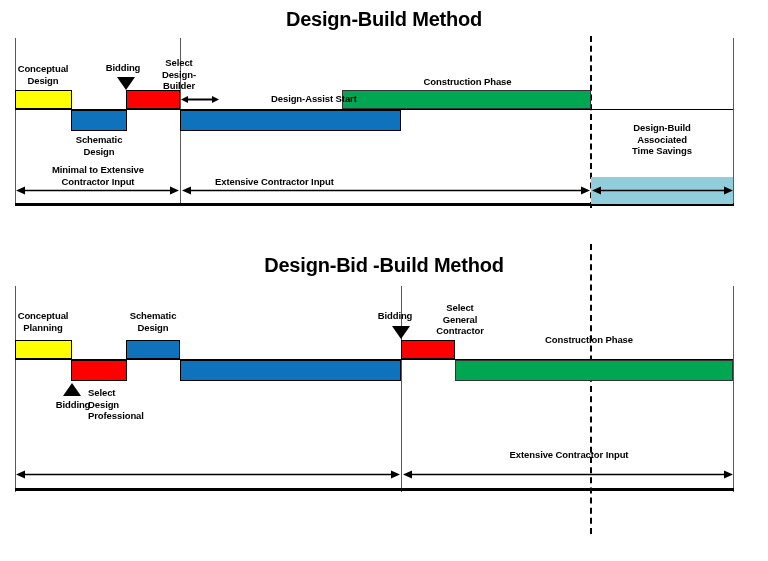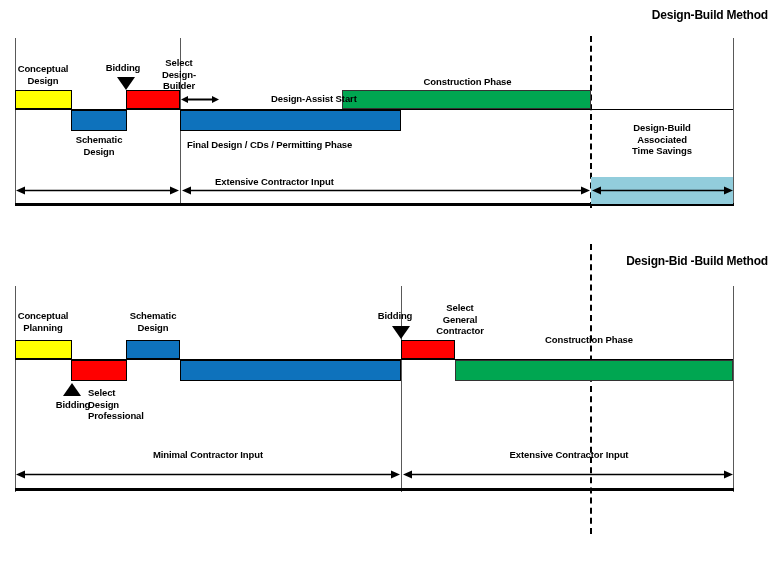--- a/index.html
+++ b/index.html
@@ -19,22 +19,22 @@
     position: absolute;
     left: 0;
     width: 768px;
   }
   #chart-top { top: 0; height: 232px; }
   #chart-bottom { top: 244px; height: 317px; }
 
   .chart-title {
     position: absolute;
     width: 768px;
-    text-align: right;
-    font-size: 12px;
+    text-align: center;
+    font-size: 20px;
     font-weight: bold;
     letter-spacing: -0.2px;
     white-space: nowrap;
   }
 
   
   .vline {
     position: absolute;
     width: 1px;
     background: #595959;
@@ -142,27 +142,28 @@
     </svg>
   </div>
   <div class="lbl left" style="left:223px; top:93px; width:140px;margin-left:48px;">Design-Assist Start</div>
 
   <div class="bar blue" style="left:71px; top:110px; width:56px; height:21px;"></div>
   <div class="bar blue" style="left:180px; top:110px; width:221px; height:21px;"></div>
 
   <div class="lbl center" style="left:63px; top:134px; width:72px;">Schematic
 Design</div>
 
-  <div class="lbl left" style="left:187px; top:139px; width:230px;">Final Design / CDs / Permitting Phase</div>
 
   <div class="lbl center" style="left:600px; top:122px; width:124px;">Design-Build
 Associated
 Time Savings</div>
   <div class="bar ltblue" style="left:591px; top:177px; width:142px; height:27px;"></div>
 
+  <div class="lbl center" style="left:22px; top:164px; width:152px;">Minimal  to Extensive
+Contractor  Input</div>
   <div class="lbl left" style="left:215px; top:176px; width:220px;">Extensive Contractor  Input</div>
 
   <div class="arrow" style="left:16px; top:185px; width:163px; height:11px;">
     <svg width="163" height="11" viewBox="0 0 163 11">
       <line x1="5" y1="5.5" x2="158" y2="5.5" stroke="#000" stroke-width="1.6"></line>
       <polygon points="0,5.5 9,1.5 9,9.5" fill="#000"></polygon>
       <polygon points="163,5.5 154,1.5 154,9.5" fill="#000"></polygon>
     </svg>
   </div>
   <div class="arrow" style="left:182px; top:185px; width:408px; height:11px;">
@@ -219,21 +220,20 @@
 
   <div class="tri-up" style="left:63px; top:139px;"></div>
 
   <div class="lbl center" style="left:45px; top:155px; width:56px;">Bidding</div>
 
   <div class="lbl left" style="left:88px; top:143px; width:90px;">Select
 Design
 Professional</div>
 
 
-  <div class="lbl center" style="left:118px; top:205px; width:180px;">Minimal  Contractor  Input</div>
   <div class="lbl center" style="left:478px; top:205px; width:182px;">Extensive Contractor  Input</div>
 
   <div class="arrow" style="left:16px; top:225px; width:384px; height:11px;">
     <svg width="384" height="11" viewBox="0 0 384 11">
       <line x1="5" y1="5.5" x2="379" y2="5.5" stroke="#000" stroke-width="1.6"></line>
       <polygon points="0,5.5 9,1.5 9,9.5" fill="#000"></polygon>
       <polygon points="384,5.5 375,1.5 375,9.5" fill="#000"></polygon>
     </svg>
   </div>
   <div class="arrow" style="left:403px; top:225px; width:330px; height:11px;">

